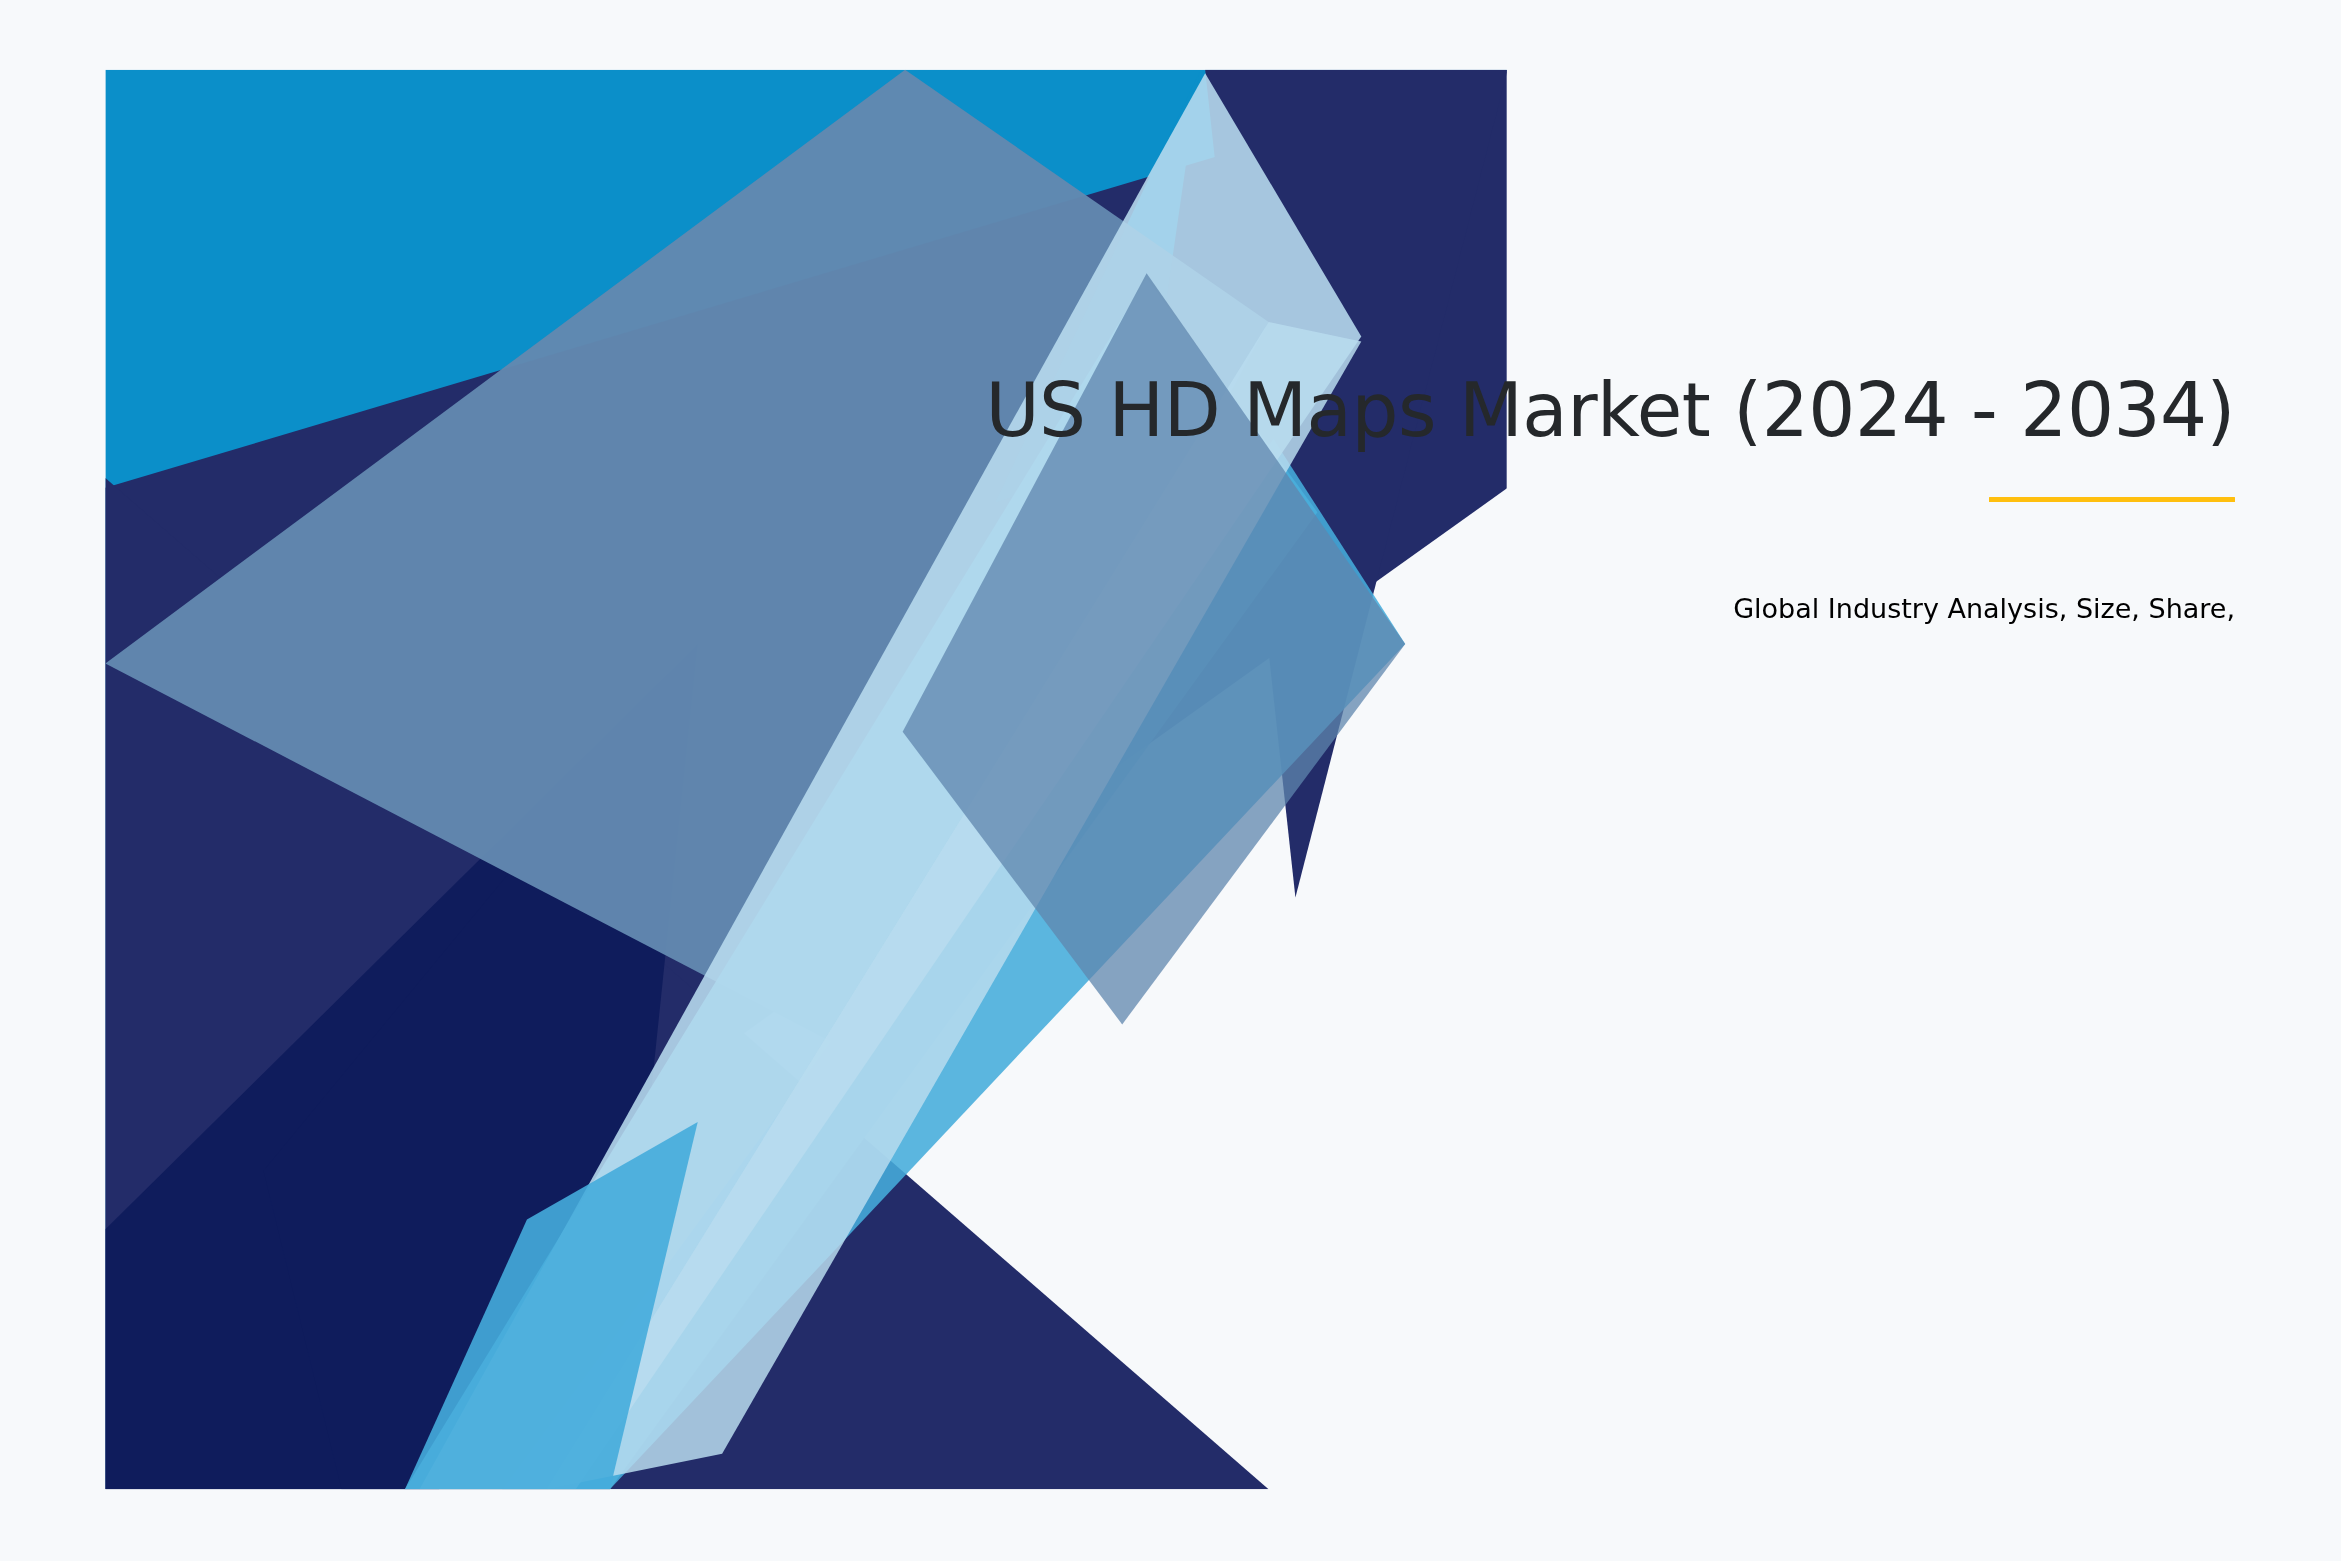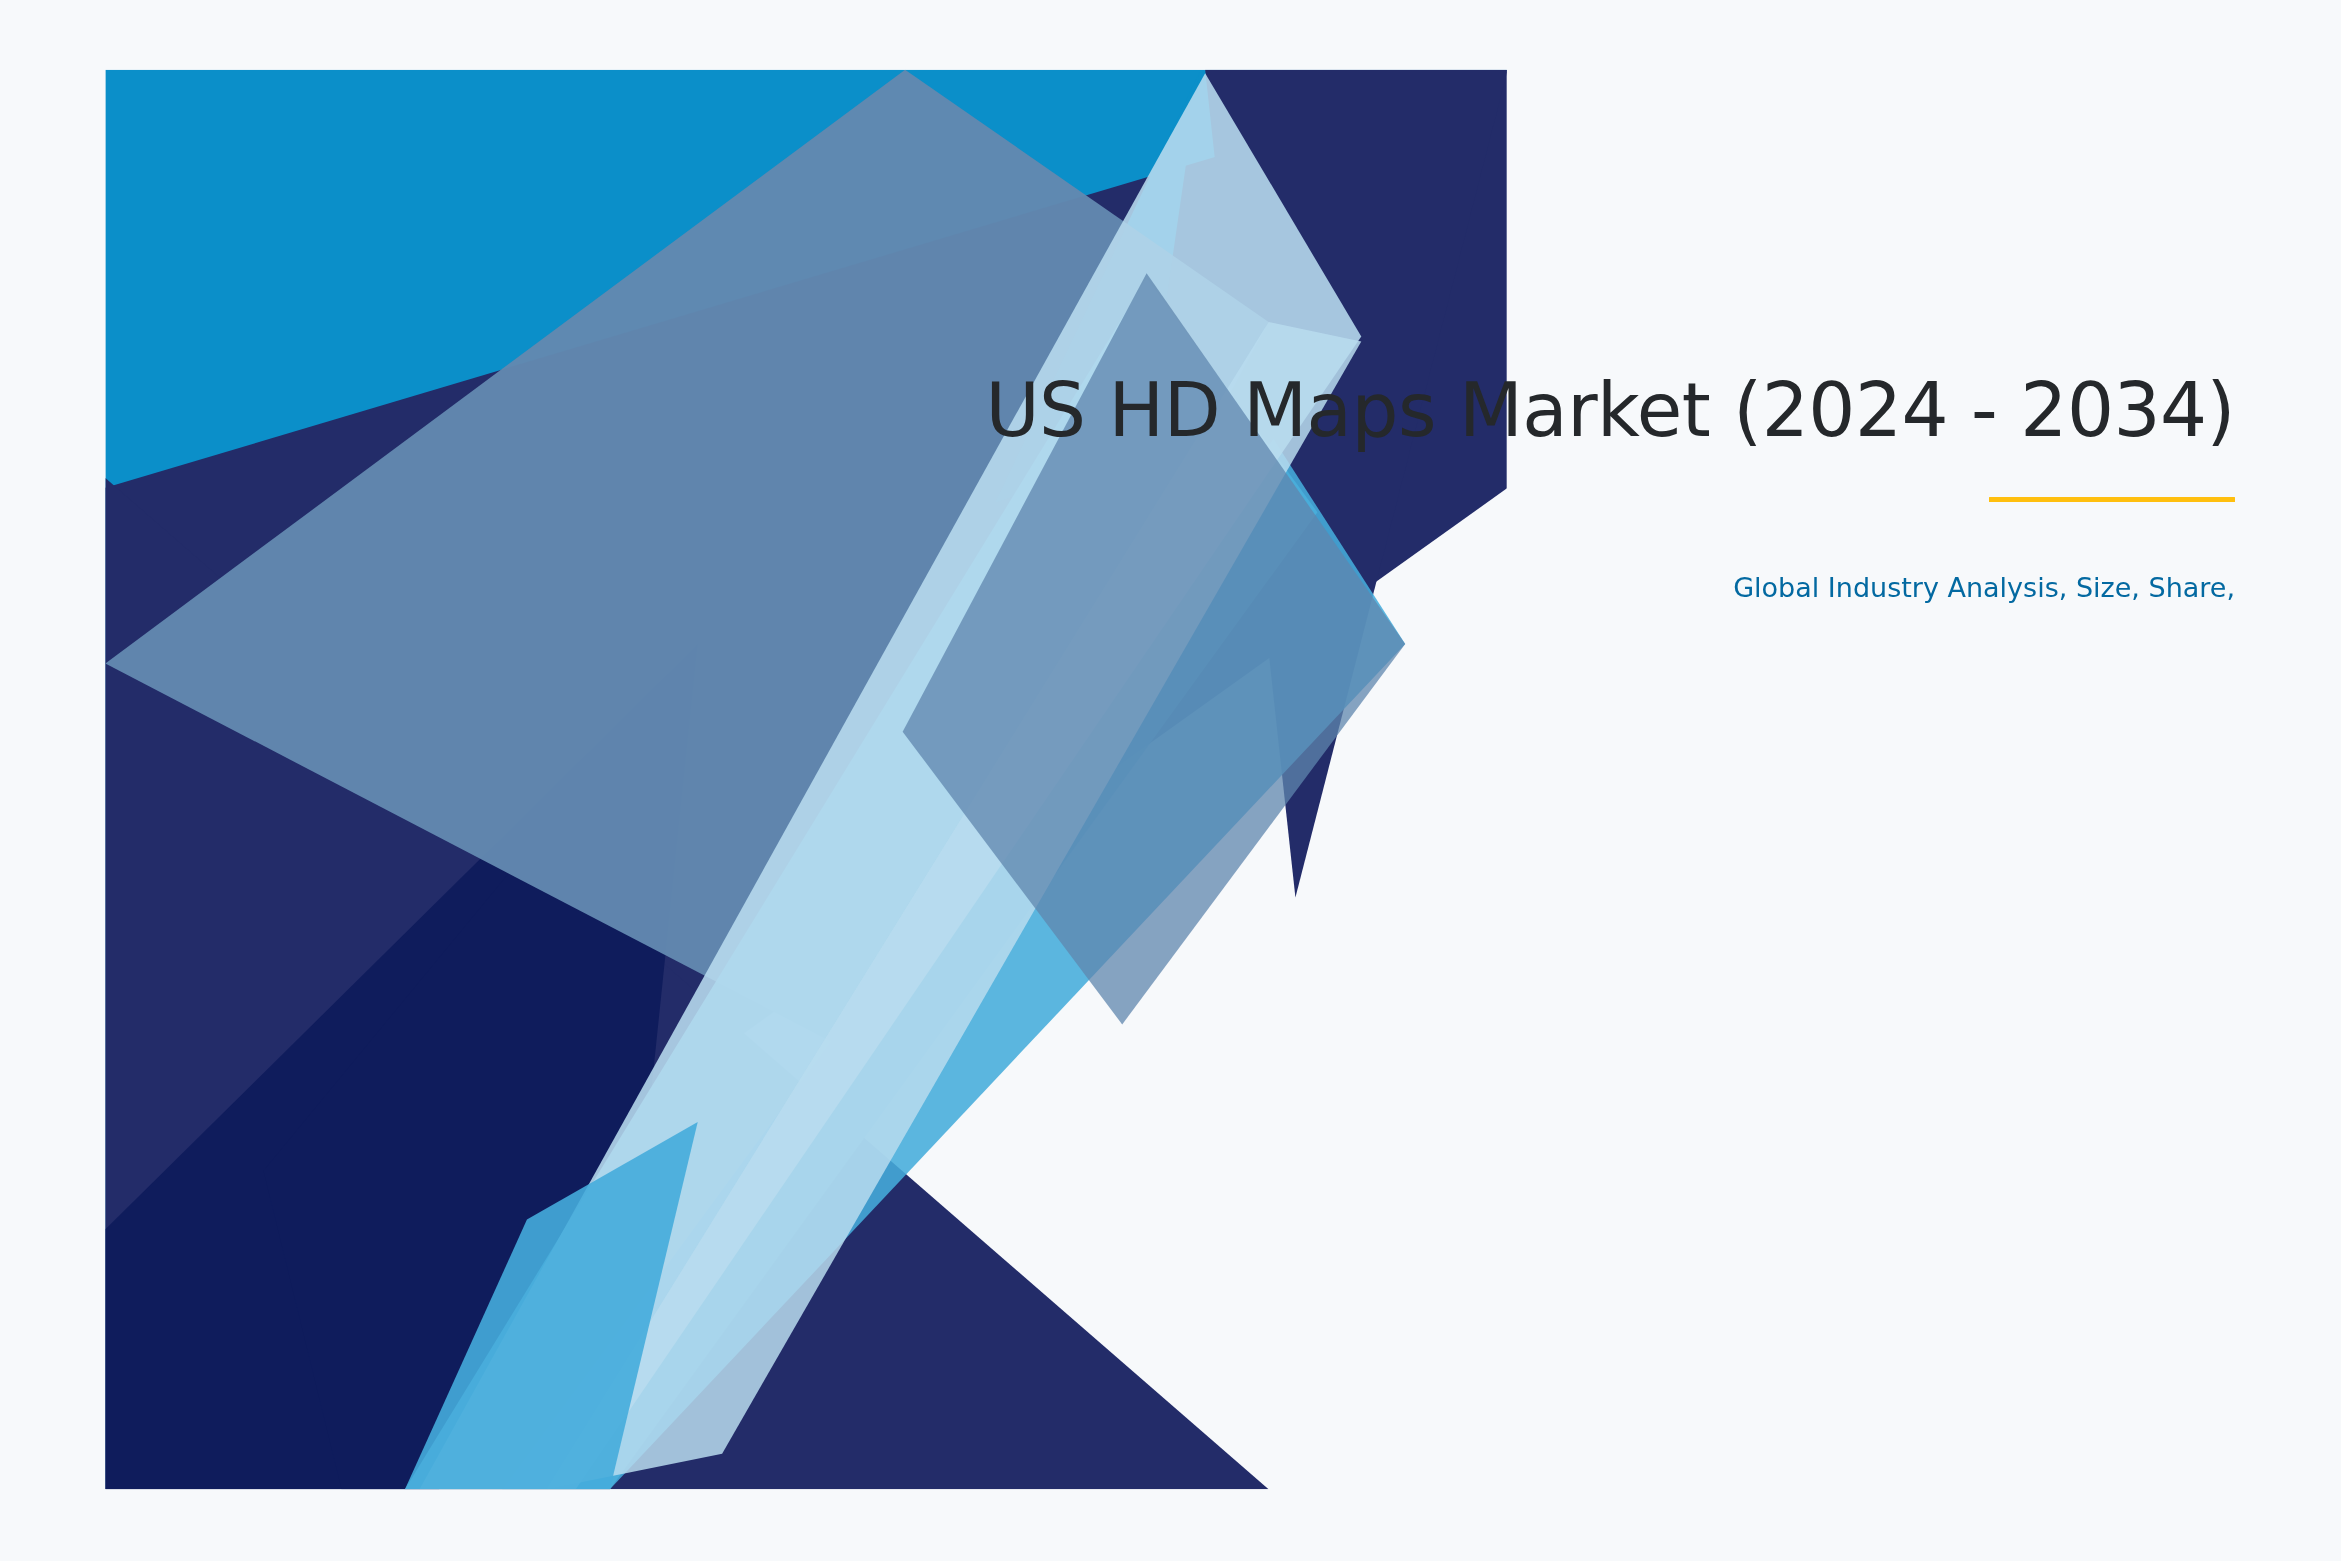--- a/index.html
+++ b/index.html
@@ -49,26 +49,26 @@
     display: flex;
     justify-content: flex-end;
   }
   .rule {
     width: 246px;
     height: 5.4px;
     background: #ffbf0e;
     border-radius: 0.5px;
   }
   .subtitle {
-    margin-top: 69px;
+    margin-top: 90px;
     font-family: "DejaVu Sans", "Liberation Sans", sans-serif;
     font-size: 27px;
     font-weight: 400;
     line-height: 1.28;
-    color: #0369a1;
+    color: #000000;
     text-align: right;
   }
   .subtitle span { display: block; }
 </style>
 </head>
 <body>
 
 <div class="slide">
 
   <svg class="artwork" viewBox="0 0 4800 3200" preserveAspectRatio="none" xmlns="http://www.w3.org/2000/svg">

